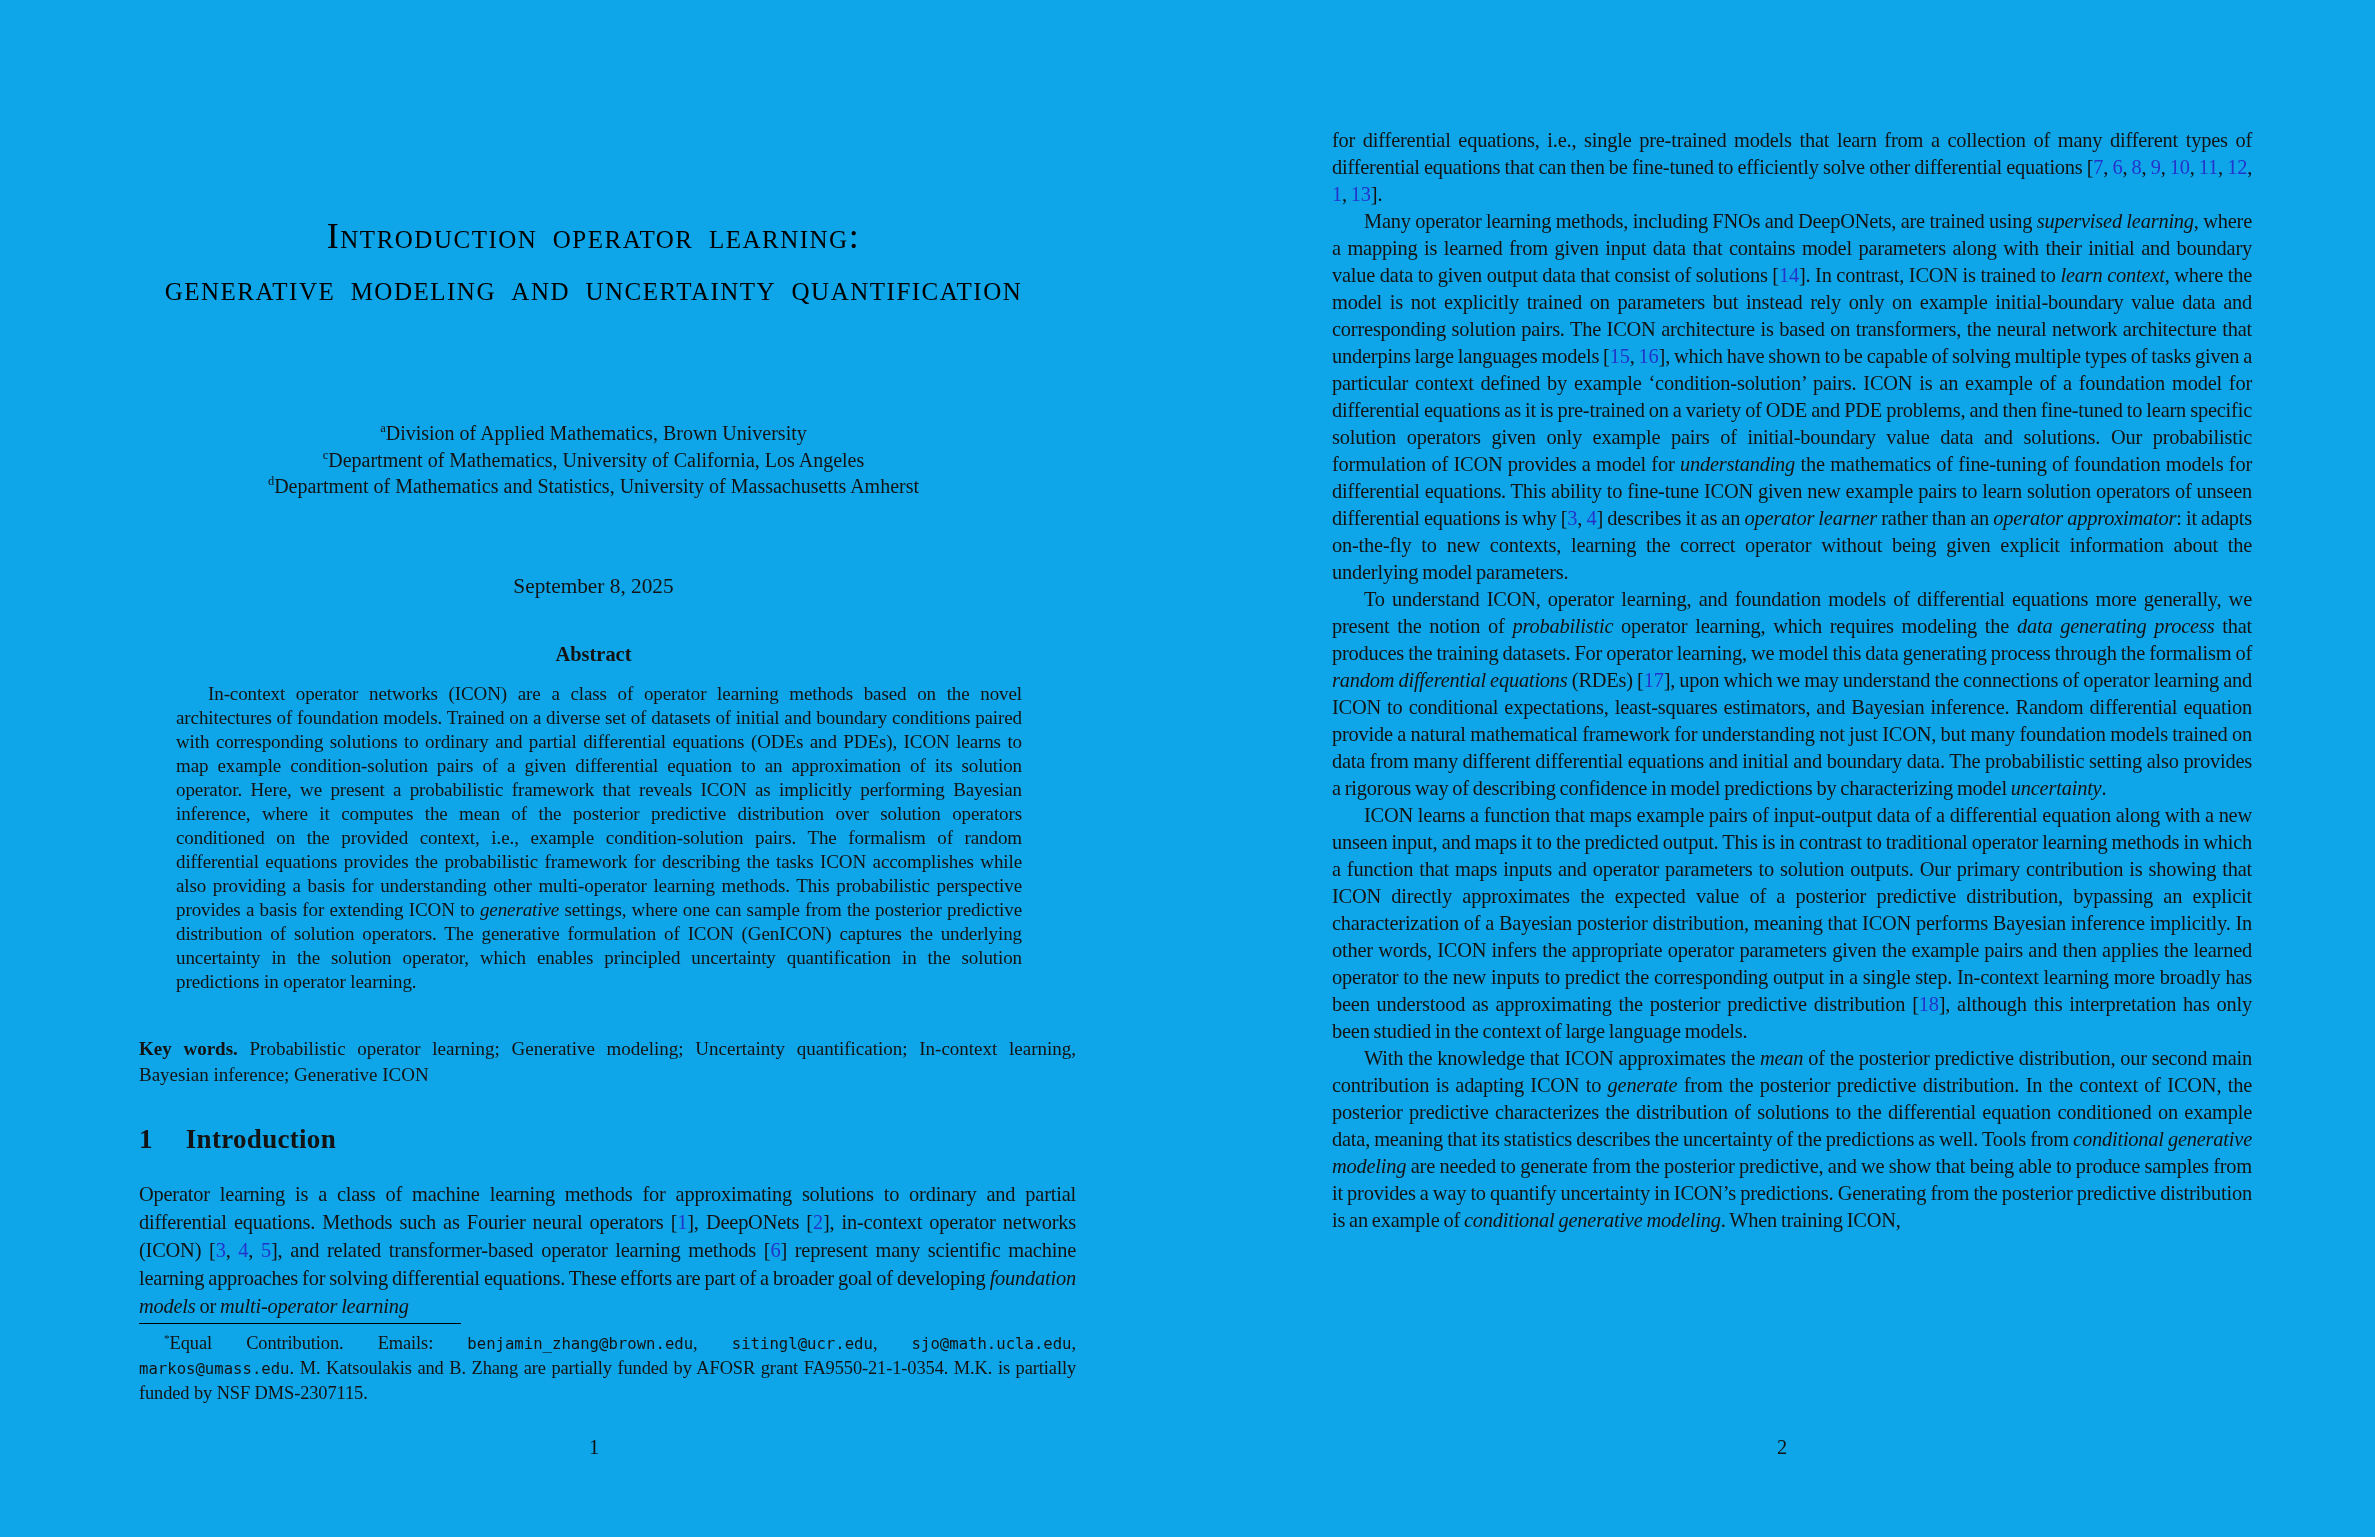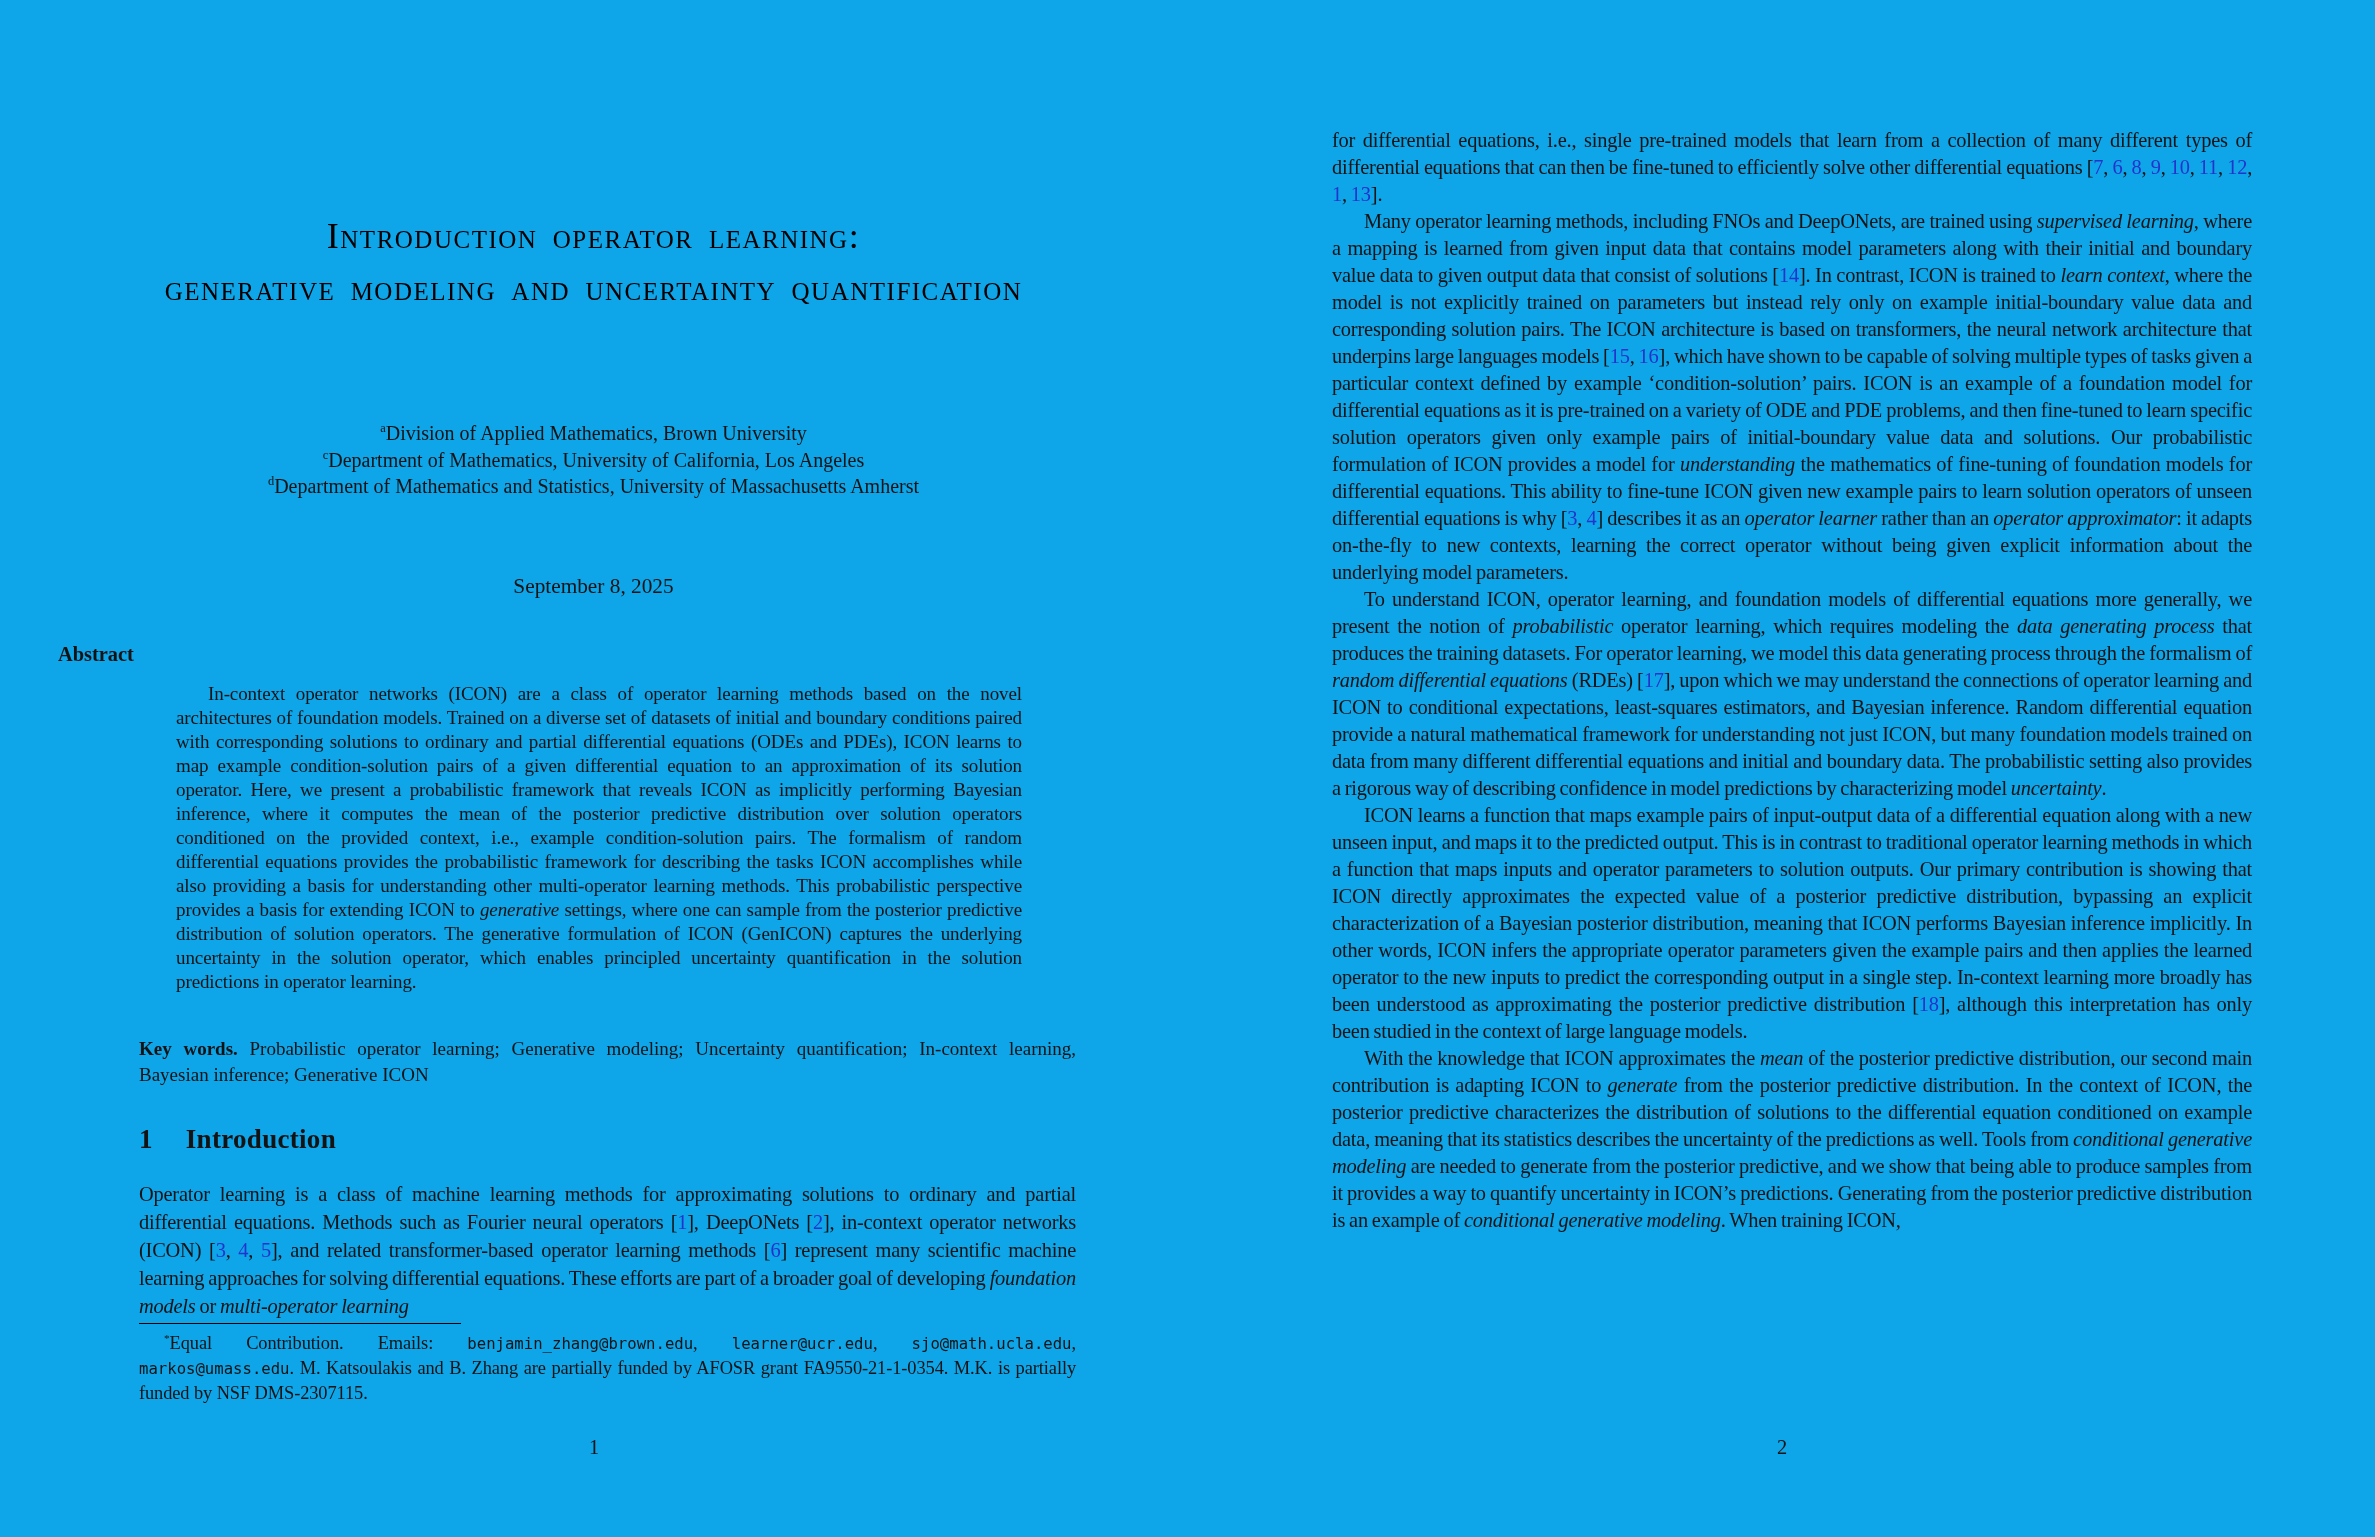--- a/index.html
+++ b/index.html
@@ -34,21 +34,21 @@
   .affiliations {
     position:absolute; top:420px; left:58px; width:1071px;
     text-align:center; font-size:20px; line-height:26.5px;
   }
   .date-line {
     position:absolute; top:574px; left:58px; width:1071px;
     text-align:center; font-size:21.3px;
   }
   .abstract-heading {
     position:absolute; top:643px; left:58px; width:1071px;
-    font-size:20.4px; font-weight:bold;
+    text-align:center; font-size:20.4px; font-weight:bold;
   }
   .abstract-body {
     position:absolute; top:682px; left:176px; width:846px;
     font-size:19px; line-height:24px; text-align:justify; text-indent:32px;
     letter-spacing:-0.1px;
   }
   .keywords {
     position:absolute; top:1036px; left:139px; width:937px;
     font-size:19px; line-height:26px; text-align:justify;
   }
@@ -126,21 +126,21 @@
       <span>Probabilistic operator learning; Generative modeling; Uncertainty quantification; In-context learning, Bayesian inference; Generative ICON</span>
     </div>
 
     <div class="section-heading">
       <span class="sec-num">1</span><span>Introduction</span>
     </div>
 
     <div class="intro-para">Operator learning is a class of machine learning methods for approximating solutions to ordinary and partial differential equations. Methods such as Fourier neural operators [<span class="cite">1</span>], DeepONets [<span class="cite">2</span>], in-context operator networks (ICON) [<span class="cite">3</span>, <span class="cite">4</span>, <span class="cite">5</span>], and related transformer-based operator learning methods [<span class="cite">6</span>] represent many scientific machine learning approaches for solving differential equations. These efforts are part of a broader goal of developing <em>foundation models</em> or <em>multi-operator learning</em></div>
 
     <div class="footnote-rule"></div>
-    <div class="footnote"><sup>*</sup>Equal Contribution.  Emails:  <code>benjamin_zhang@brown.edu</code>, <code>learner@ucr.edu</code>, <code>sjo@math.ucla.edu</code>, <code>markos@umass.edu</code>. M. Katsoulakis and B. Zhang are partially funded by AFOSR grant FA9550-21-1-0354. M.K. is partially funded by NSF DMS-2307115.</div>
+    <div class="footnote"><sup>*</sup>Equal Contribution.  Emails:  <code>benjamin_zhang@brown.edu</code>, <code>sitingl@ucr.edu</code>, <code>sjo@math.ucla.edu</code>, <code>markos@umass.edu</code>. M. Katsoulakis and B. Zhang are partially funded by AFOSR grant FA9550-21-1-0354. M.K. is partially funded by NSF DMS-2307115.</div>
 
     <div class="page-number">1</div>
   </div>
 
   <div class="page page-2">
     <div class="p2-column">
       <p class="noindent">for differential equations, i.e., single pre-trained models that learn from a collection of many different types of differential equations that can then be fine-tuned to efficiently solve other differential equations [<span class="cite">7</span>, <span class="cite">6</span>, <span class="cite">8</span>, <span class="cite">9</span>, <span class="cite">10</span>, <span class="cite">11</span>, <span class="cite">12</span>, <span class="cite">1</span>, <span class="cite">13</span>].</p>
       <p>Many operator learning methods, including FNOs and DeepONets, are trained using <em>supervised learning</em>, where a mapping is learned from given input data that contains model parameters along with their initial and boundary value data to given output data that consist of solutions [<span class="cite">14</span>]. In contrast, ICON is trained to <em>learn context</em>, where the model is not explicitly trained on parameters but instead rely only on example initial-boundary value data and corresponding solution pairs. The ICON architecture is based on transformers, the neural network architecture that underpins large languages models [<span class="cite">15</span>, <span class="cite">16</span>], which have shown to be capable of solving multiple types of tasks given a particular context defined by example ‘condition-solution’ pairs. ICON is an example of a foundation model for differential equations as it is pre-trained on a variety of ODE and PDE problems, and then fine-tuned to learn specific solution operators given only example pairs of initial-boundary value data and solutions. Our probabilistic formulation of ICON provides a model for <em>understanding</em> the mathematics of fine-tuning of foundation models for differential equations. This ability to fine-tune ICON given new example pairs to learn solution operators of unseen differential equations is why [<span class="cite">3</span>, <span class="cite">4</span>] describes it as an <em>operator learner</em> rather than an <em>operator approximator</em>: it adapts on-the-fly to new contexts, learning the correct operator without being given explicit information about the underlying model parameters.</p>
       <p>To understand ICON, operator learning, and foundation models of differential equations more generally, we present the notion of <em>probabilistic</em> operator learning, which requires modeling the <em>data generating process</em> that produces the training datasets. For operator learning, we model this data generating process through the formalism of <em>random differential equations</em> (RDEs) [<span class="cite">17</span>], upon which we may understand the connections of operator learning and ICON to conditional expectations, least-squares estimators, and Bayesian inference. Random differential equation provide a natural mathematical framework for understanding not just ICON, but many foundation models trained on data from many different differential equations and initial and boundary data. The probabilistic setting also provides a rigorous way of describing confidence in model predictions by characterizing model <em>uncertainty</em>.</p>
       <p>ICON learns a function that maps example pairs of input-output data of a differential equation along with a new unseen input, and maps it to the predicted output. This is in contrast to traditional operator learning methods in which a function that maps inputs and operator parameters to solution outputs. Our primary contribution is showing that ICON directly approximates the expected value of a posterior predictive distribution, bypassing an explicit characterization of a Bayesian posterior distribution, meaning that ICON performs Bayesian inference implicitly. In other words, ICON infers the appropriate operator parameters given the example pairs and then applies the learned operator to the new inputs to predict the corresponding output in a single step. In-context learning more broadly has been understood as approximating the posterior predictive distribution [<span class="cite">18</span>], although this interpretation has only been studied in the context of large language models.</p>

